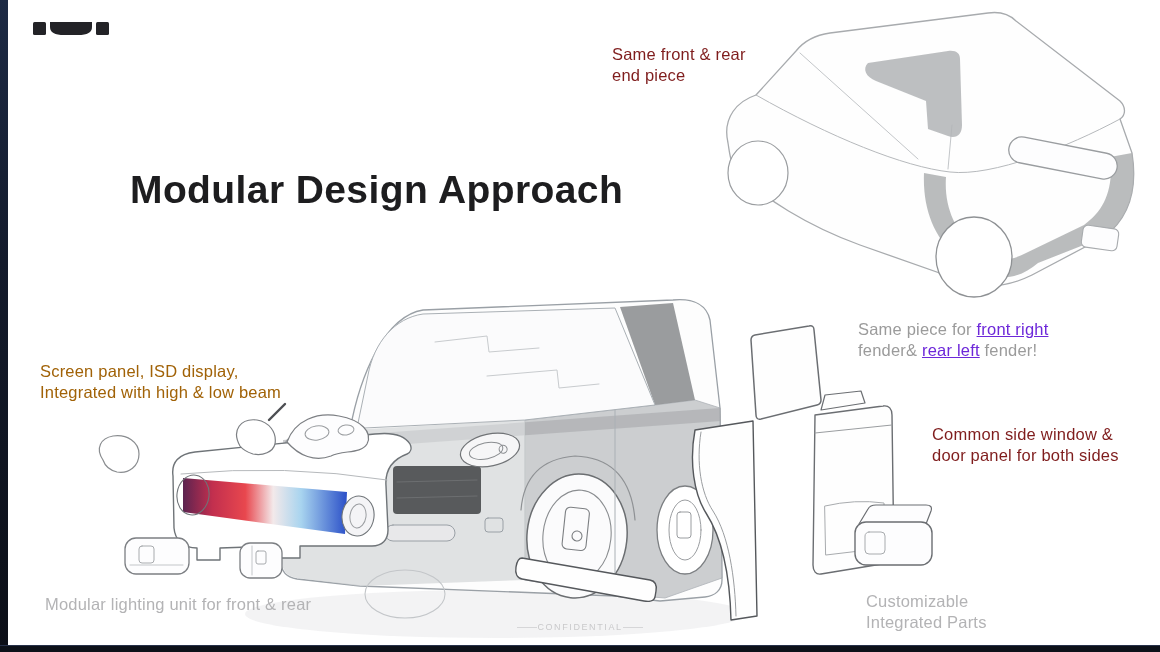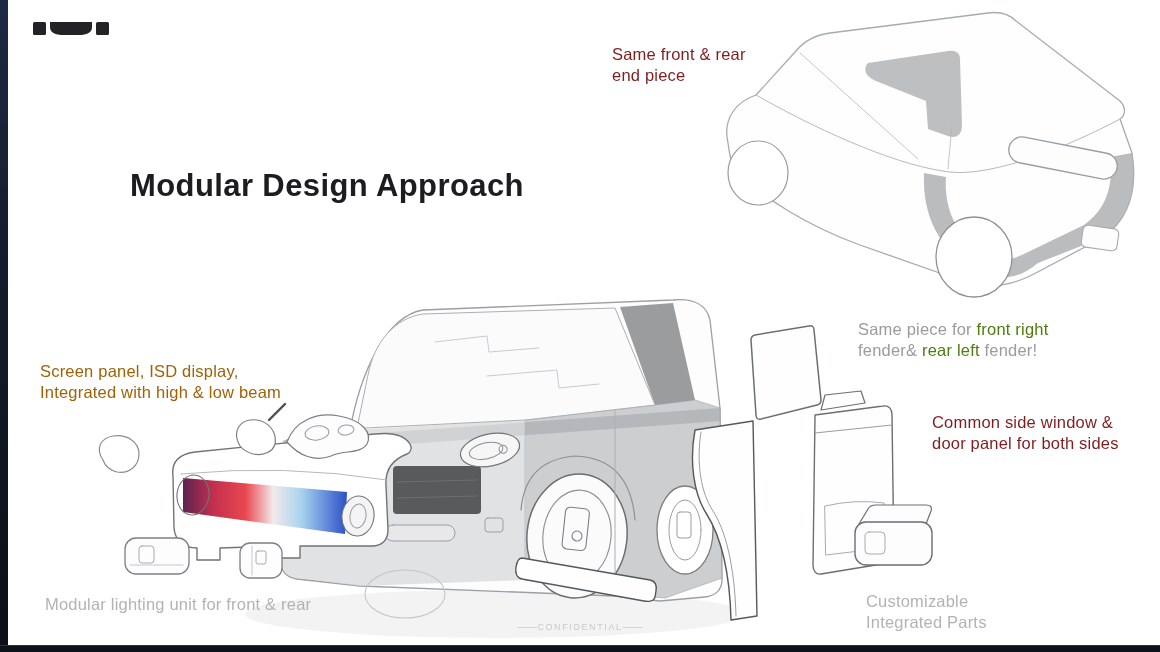--- a/index.html
+++ b/index.html
@@ -7,34 +7,34 @@
   body { font-family:"Liberation Sans", sans-serif; position:relative; }
   .slide { position:absolute; inset:0; background:#ffffff; }
 
   .edge-left   { position:absolute; left:0; top:0; width:8px; height:652px;
                  background:linear-gradient(180deg,#1d2a44 0%, #141b2c 40%, #0c0f17 100%); }
   .edge-bottom { position:absolute; left:0; top:645px; width:1160px; height:7px;
                  background:#0d1119; border-top:1px solid #27314a; }
 
   .logo { position:absolute; left:33px; top:19px; width:76px; height:20px; }
 
-  .title { position:absolute; left:130px; top:168px; font-size:31px; font-weight:700;
+  .title { position:absolute; left:130px; top:168px; font-size:39px; font-weight:700;
            letter-spacing:0.4px; color:#1d1d1f; }
 
   .lbl { position:absolute; font-size:16.5px; line-height:21px; letter-spacing:0.2px; }
   .lbl-dark   { color:#7f1d1d; }
   .lbl-mid    { color:#a16207; }
   .lbl-gray   { color:#b3b3b5; }
   .lbl-note   { color:#9b9b9b; }
-  .accent     { color:#4d7c0f; }
+  .accent     { color:#6d28d9;text-decoration:underline; }
 
   .front-rear-cover { left:612px; top:44px; }
   .screen-panel     { left:40px;  top:361px; }
   .fender-note      { left:858px; top:319px; }
-  .side-window      { left:932px; top:412px; }
+  .side-window      { left:932px; top:424px; }
   .lighting-unit    { left:45px;  top:594px; }
   .decoration       { left:858px; top:591px;margin-left:8px; }
 
   .confidential { position:absolute; left:505px; top:622px; width:150px;
                   display:flex; align-items:center; justify-content:center; }
   .confidential .txt { font-size:9px; letter-spacing:1.6px; color:#c9c9cb; }
   .confidential .rule { width:20px; height:0; border-top:1.5px solid #d6d6d8; }
 
   .sketch { position:absolute; }
   .rear-car     { left:690px; top:5px;   width:470px; height:300px; }

